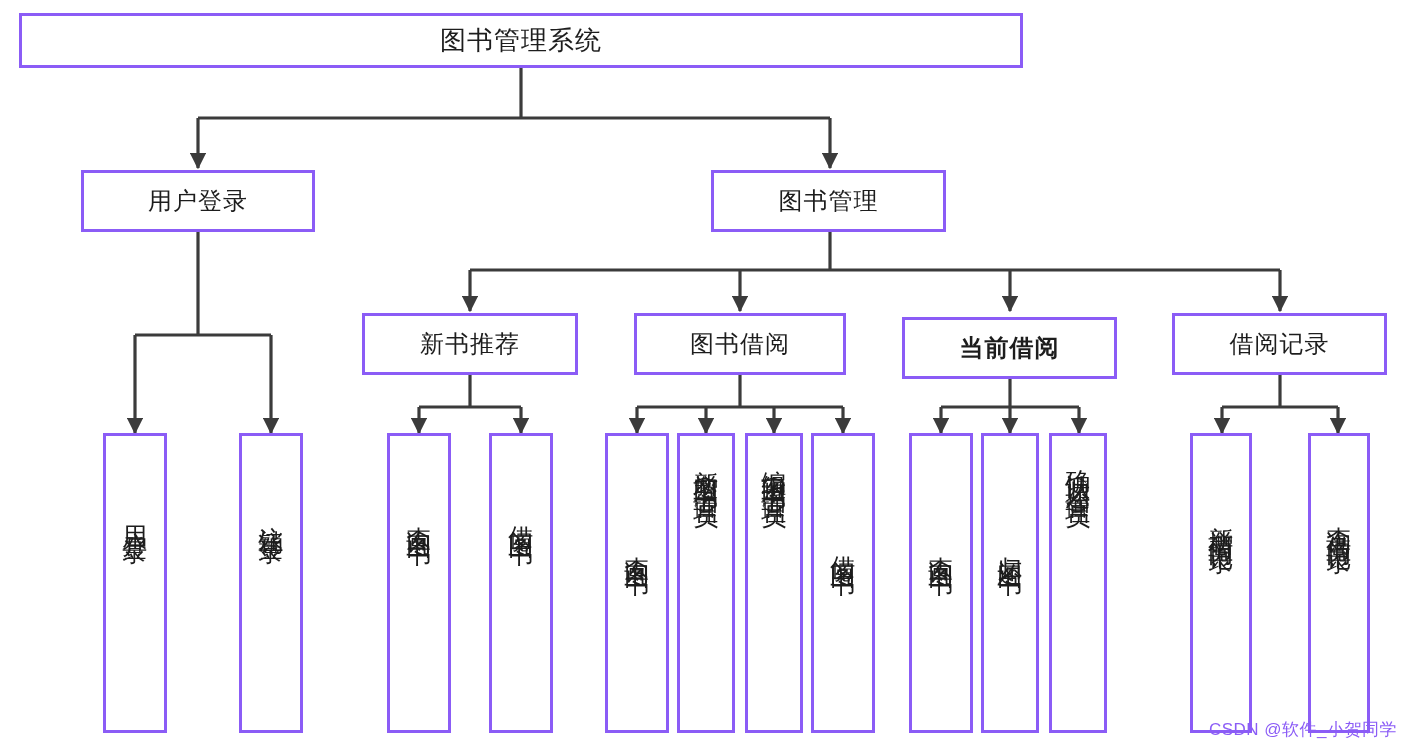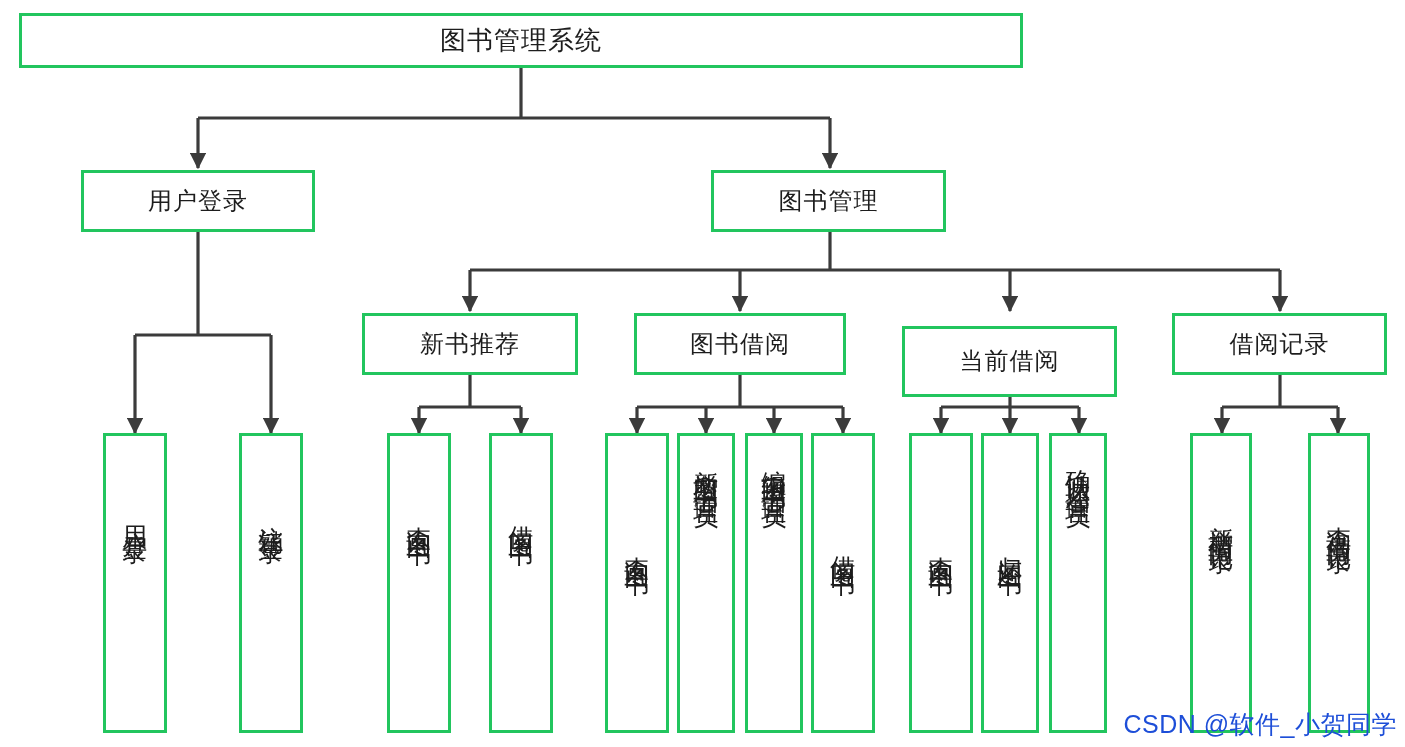--- a/index.html
+++ b/index.html
@@ -21,21 +21,21 @@
     position:absolute;
     left:0; top:0;
     width:1405px;
     height:747px;
     pointer-events:none;
   }
   .node{
     position:absolute;
     box-sizing:border-box;
     background:#ffffff;
-    border:3px solid #22c55e;
+    border:3px solid #8b5cf6;
     display:flex;
     align-items:center;
     justify-content:center;
     color:#1d1d1d;
   }
   .node .lbl{
     font-size:24px;
     line-height:1.18;
     letter-spacing:1px;
     white-space:nowrap;
@@ -56,22 +56,22 @@
     text-align:left;
   }
   .node.vert.mid .lbl{ margin-top:60px; }
   .node.vert.mid2 .lbl{ margin-top:90px; }
   .node.vert.top .lbl{ margin-top:4px; }
   #title-node .lbl{ font-size:26px; }
   #watermark{
     position:absolute;
     right:8px;
     bottom:6px;
-    font-size:25px;
-    color:#1d4ed8;
+    font-size:17px;
+    color:#8b5cf6;
     letter-spacing:0.5px;
     white-space:nowrap;
     user-select:none;
   }
 </style>
 </head>
 <body>
 
 <div id="canvas">
 
@@ -141,21 +141,21 @@
   </div>
 
   <div class="node" style="left:711px; top:170px; width:235px; height:62px;">
     <span class="lbl">图书管理</span>
   </div>
 
   <div class="node" style="left:634px; top:313px; width:212px; height:62px;text-align:right;">
     <span class="lbl">图书借阅</span>
   </div>
 
-  <div class="node" style="left:902px; top:326px; width:215px; height:71px;">
+  <div class="node" style="left:902px; top:317px; width:215px; height:62px;font-weight:bold;">
     <span class="lbl">当前借阅</span>
   </div>
 
   <div class="node" style="left:1172px; top:313px; width:215px; height:62px;justify-content:center;">
     <span class="lbl">借阅记录</span>
   </div>
 
   <div class="node vert mid" style="left:103px; top:433px; width:64px; height:300px;">
     <span class="lbl">用户登录</span>
   </div>

